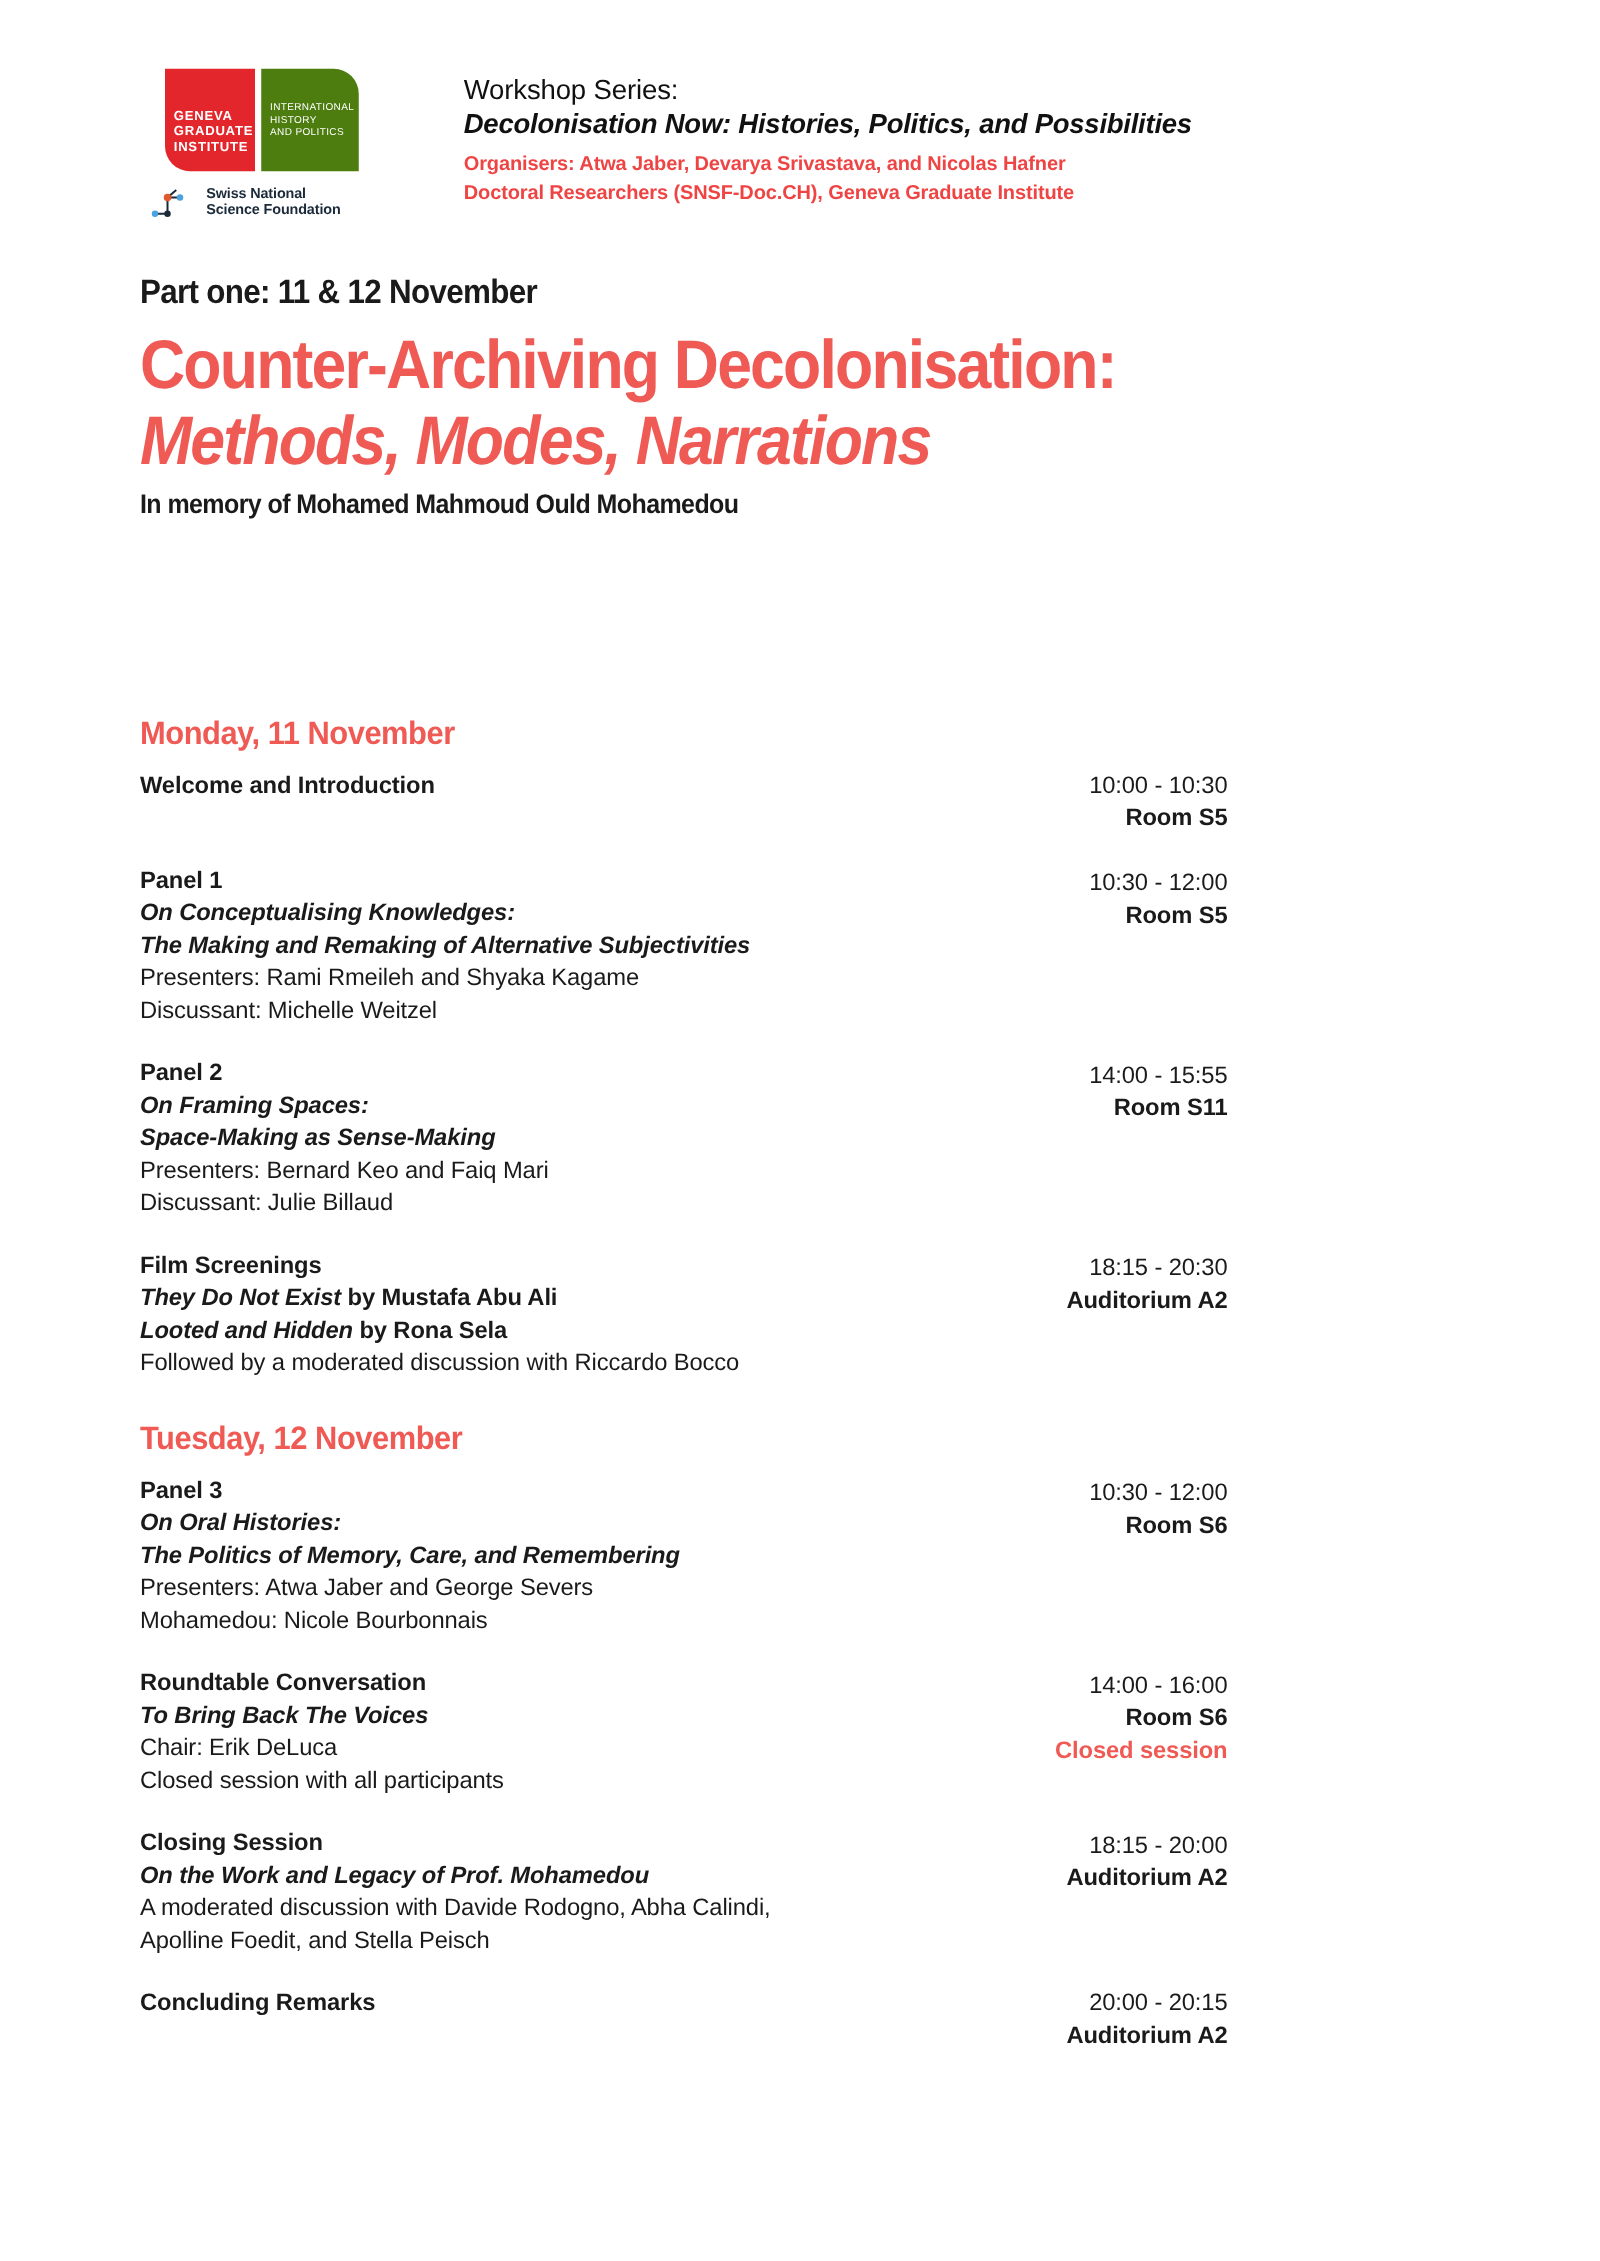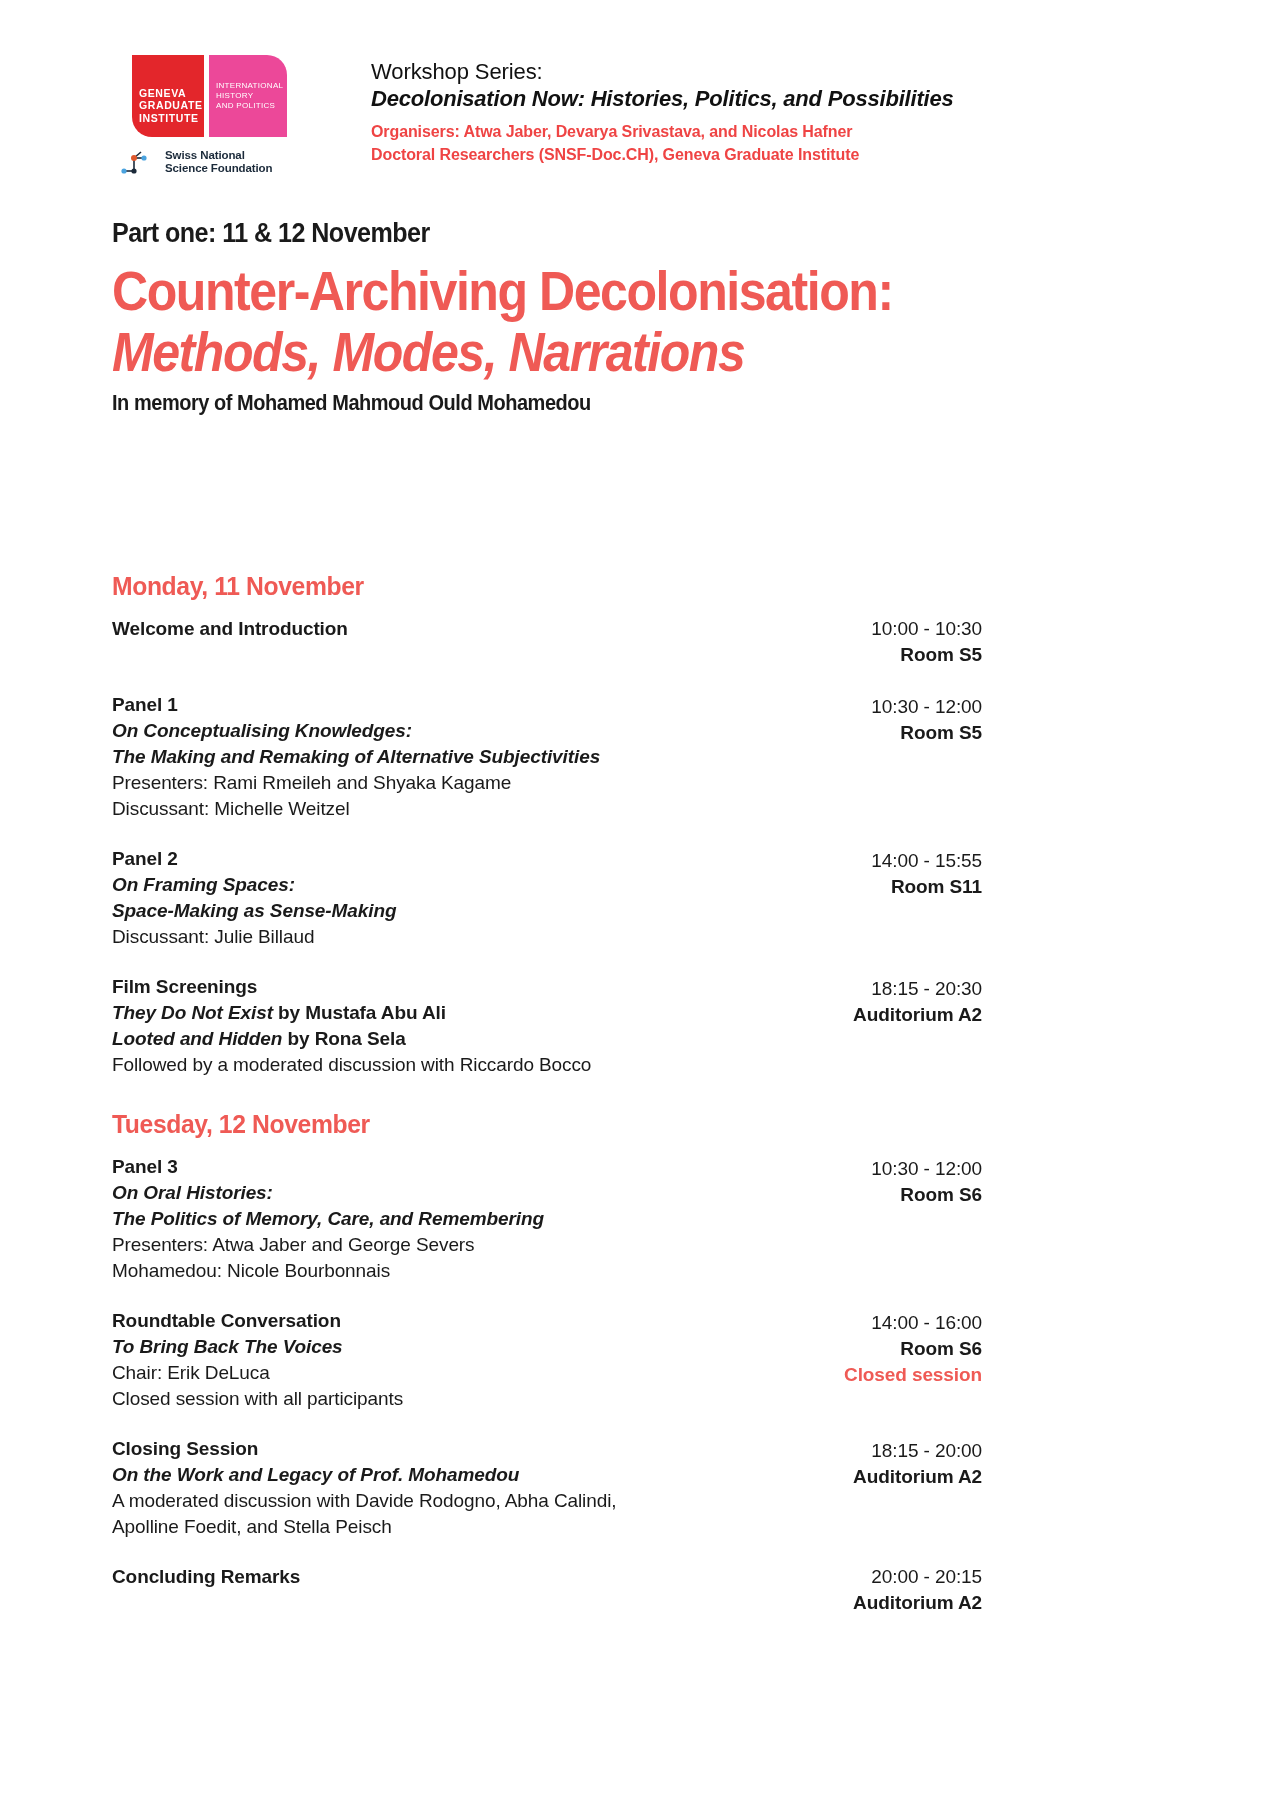--- a/index.html
+++ b/index.html
@@ -55,21 +55,21 @@
     bottom: 13px;
     color: #fff;
     font-size: 10.5px;
     font-weight: bold;
     line-height: 12.5px;
     letter-spacing: 0.6px;
   }
   .ggi-right {
     width: 78px;
     height: 82px;
-    background: #ec4899;
+    background: #4d7c0f;
     border-top-right-radius: 20px;
     position: relative;
   }
   .ggi-right .ggi-txt2 {
     position: absolute;
     left: 7px;
     top: 26px;
     color: #fff;
     font-size: 8px;
     font-weight: normal;
@@ -340,20 +340,21 @@
           <div class="right">
             <div class="r-time">10:30 - 12:00</div>
             <div class="r-room">Room S5</div>
           </div>
         </div>
         <div class="row">
           <div class="left">
             <div class="l-bold">Panel 2</div>
             <div class="l-bolditalic">On Framing Spaces:</div>
             <div class="l-bolditalic">Space-Making as Sense-Making</div>
+            <div class="l-normal">Presenters: Bernard Keo and Faiq Mari</div>
             <div class="l-normal">Discussant: Julie Billaud</div>
           </div>
           <div class="right">
             <div class="r-time">14:00 - 15:55</div>
             <div class="r-room">Room S11</div>
           </div>
         </div>
         <div class="row">
           <div class="left">
             <div class="l-bold">Film Screenings</div>

